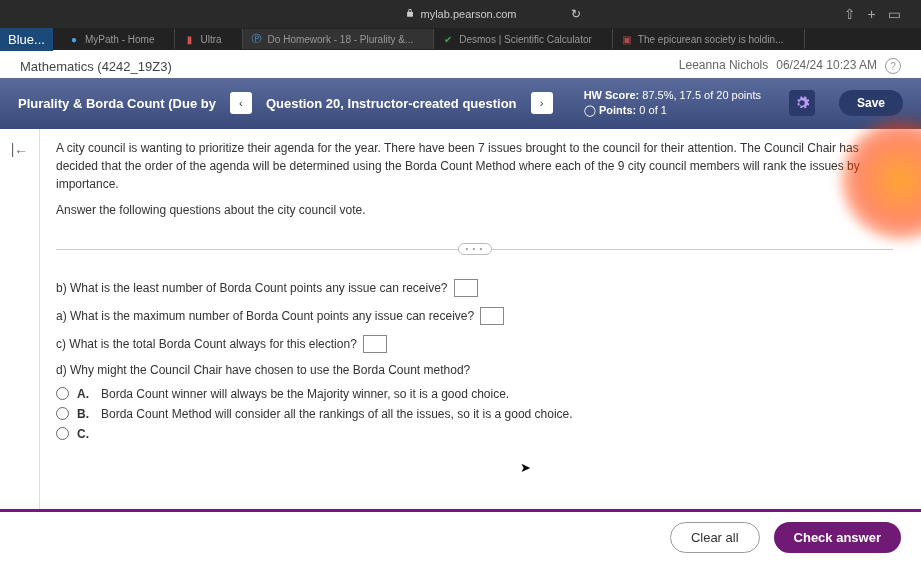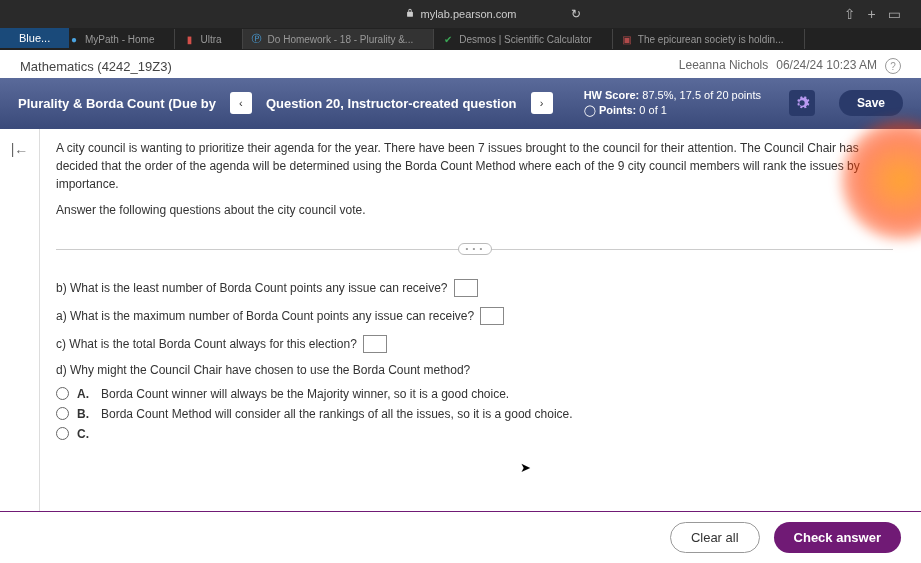--- a/index.html
+++ b/index.html
@@ -8,21 +8,21 @@
     .browser-bar { background: #2a2a2a; height: 28px; display: flex; align-items: center; justify-content: center; position: relative; }
     .lock-url { display: flex; align-items: flex-start; gap: 6px; color: #ccc; font-size: 11px; }
     .lock { width: 10px; height: 10px; }
     .reload-icon { position: absolute; right: 340px; color: #ccc; font-size: 12px; }
     .browser-actions { position: absolute; right: 20px; display: flex; gap: 12px; color: #aaa; font-size: 14px; }
     
     .tab-strip { background: #222; height: 22px; display: flex; align-items: center; padding-left: 60px; gap: 0; font-size: 10px; color: #999; }
     .tab { padding: 4px 20px 4px 8px; display: flex; align-items: center; gap: 5px; border-right: 1px solid #444; }
     .tab.active { background: #333; }
     .tab-icon { width: 12px; height: 12px; display: inline-flex; align-items: center; justify-content: center; }
-    .left-blue { position: absolute; left: 0; top: 28px; background: #1a4a7a; color: #fff; font-size: 11px; padding: 4px 19px; }
+    .left-blue { position: absolute; left: 0; top: 28px; background: #1a4a7a; color: #fff; font-size: 13px; padding: 4px 8px; }
     
     .content-area { background: #fff; height: calc(100% - 50px); display: flex; flex-direction: column; }
     
     .breadcrumb-row { padding: 8px 20px 4px; font-size: 13px; color: #444; display: flex; justify-content: space-between; align-items: center; }
     .user-time { font-size: 12px; color: #666; display: flex; align-items: flex-start; gap: 8px; padding-left: 44px; }
     .help-circle { width: 16px; height: 16px; border: 1px solid #999; border-radius: 50%; display: inline-flex; align-items: center; justify-content: center; font-size: 10px; color: #999; }
     
     .question-header { background: #4a5a8a; background: linear-gradient(180deg, #5a6a9a, #3a4a7a); color: #fff; padding: 10px 18px; display: flex; align-items: center; gap: 14px; font-size: 13px; }
     .assignment-title { font-weight: 600; flex-shrink: 0; }
     .nav-btn { width: 22px; height: 22px; background: #fff; color: #333; border-radius: 3px; display: inline-flex; align-items: center; justify-content: center; font-size: 11px; cursor: pointer; }
@@ -40,21 +40,21 @@
     .divider-row { position: relative; height: 20px; margin-bottom: 20px; }
     .divider-line { border: none; border-top: 1px solid #ccc; position: absolute; top: 10px; width: 100%; }
     .divider-handle { position: absolute; left: 50%; transform: translateX(-50%); top: 4px; background: #fff; border: 1px solid #bbb; border-radius: 9px; width: 34px; height: 12px; display: flex; align-items: center; justify-content: center; font-size: 8px; color: #999; letter-spacing: 1px; }
     
     .question-item { margin-bottom: 10px; display: flex; align-items: center; gap: 6px; }
     .answer-box { width: 24px; height: 18px; border: 1px solid #888; background: #fff; }
     .mc-option { margin: 6px 0 6px 0; display: flex; align-items: center; gap: 8px; }
     .radio { width: 13px; height: 13px; border: 1.5px solid #666; border-radius: 50%; flex-shrink: 0; }
     .opt-letter { font-weight: 600; min-width: 16px; }
     
-    .bottom-bar { border-top: 1px solid #701a75; padding: 10px 20px; display: flex; justify-content: flex-end; gap: 14px; background: #fff; }
+    .bottom-bar { border-top: 3px solid #701a75; padding: 10px 20px; display: flex; justify-content: flex-end; gap: 14px; background: #fff; }
     .clear-btn { border: 1.5px solid #999; background: #fff; color: #333; padding: 7px 20px; border-radius: 18px; font-size: 13px; cursor: pointer; }
     .check-btn { background: #701a75; color: #fff; padding: 7px 20px; border-radius: 18px; font-size: 13px; font-weight: 600; cursor: pointer; border: none; }
     
     .cursor-pointer { position: absolute; left: 520px; top: 460px; font-size: 13px; color: #000; }
     
     .glow { position: absolute; right: -40px; top: 120px; width: 120px; height: 120px; background: radial-gradient(circle, rgba(255,160,40,0.95), rgba(255,60,0,0.6), transparent); border-radius: 50%; pointer-events: none; filter: blur(6px); }
   </style>
 </head>
 <body>
 

